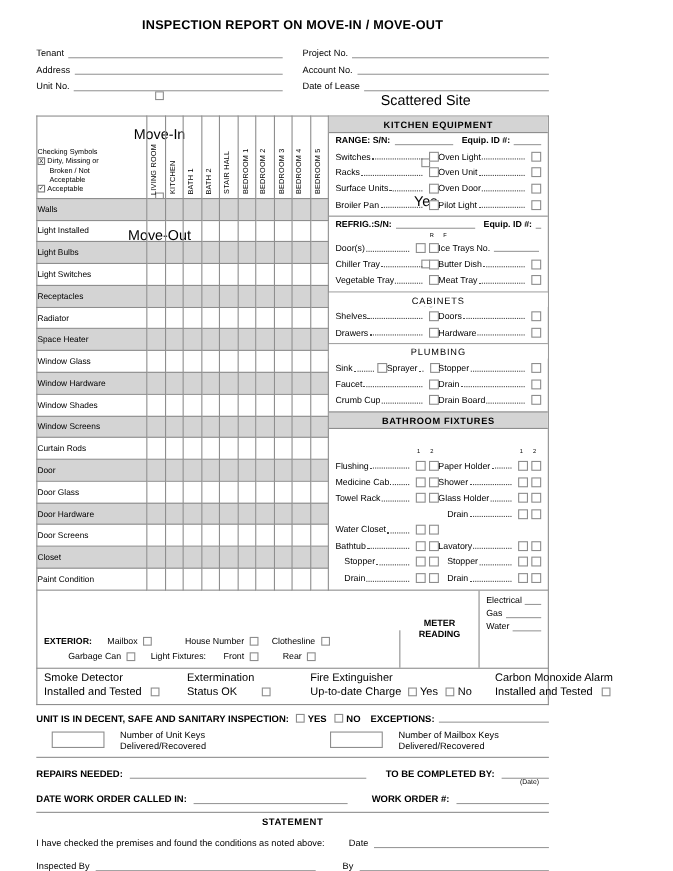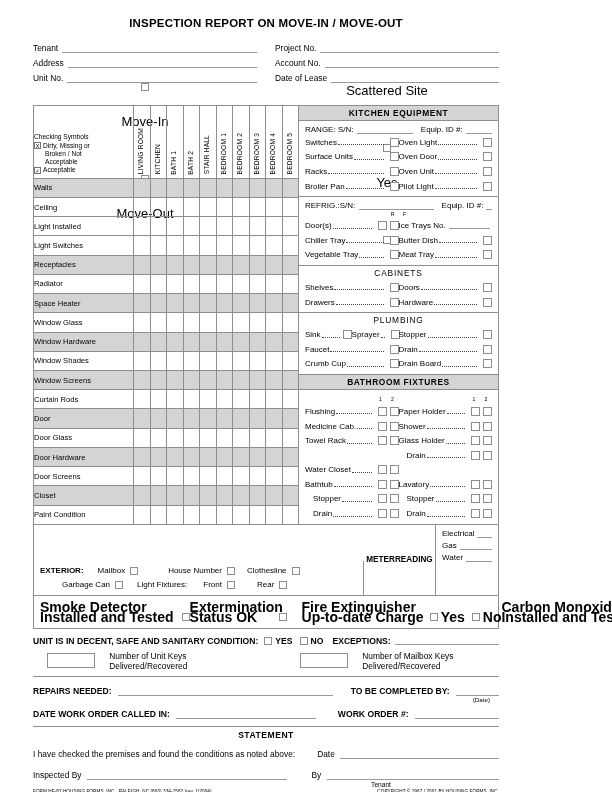--- a/index.html
+++ b/index.html
@@ -66,21 +66,21 @@
   .colcell { width:16.5px; }
 
   
   .rpanel { flex:1; border:1px solid #8e8e8e; border-left:none; display:flex; flex-direction:column; }
   .sechdr {
     background:#d4d4d4; text-align:center; font-size:8.4px; font-weight:bold;
     letter-spacing:.6px; padding:2px 0 2px; border-bottom:1px solid #8e8e8e;
   }
   .sechdr.plain { background:#fff; border-bottom:none; font-weight:normal; letter-spacing:.8px; padding:2px 0 1px; }
   .block { padding:1px 6px 3px 6px; }
-  .snrow { display:flex; align-items:center; font-size:8px; height:13px; padding:1px 0 0; }
+  .snrow { display:flex; align-items:flex-start; font-size:8px; height:13px; padding:1px 0 0;font-weight:bold; }
   .snrow .t { white-space:nowrap; }
   .snrow .rule { border-bottom:1px solid #9a9a9a; height:9px; }
   .prow { display:flex; font-size:8px; height:14.6px; align-items:center; }
   .pcell { display:flex; align-items:center; flex:1 1 0; min-width:0; }
   .pcell .nm { white-space:nowrap; }
   .pcell .dots {
     flex:1; border-bottom:1.4px dotted #4a4a4a; height:7px; margin:0 3px 1px 1px; min-width:4px;
   }
   .pcell .sp { flex:1; }
   .pcell .rule { flex:1; border-bottom:1px solid #9a9a9a; height:8px; margin:0 2px 1px 3px; }
@@ -90,31 +90,31 @@
   .bx { width:9px; height:9px; border:1px solid #8d8d8d; background:#fff; flex:0 0 auto; margin-left:3px; }
   .bx2 { margin-left:3px; }
   .hr { border-top:1px solid #8e8e8e; }
 
   
   .extwrap { display:flex; margin:0 33px; border:1px solid #8e8e8e; border-top:none; }
   .extleft { flex:0 0 330px; padding:3px 0 3px 6px; border-right:1px solid #8e8e8e;margin-top:36px; }
   .extline { display:flex; align-items:center; font-size:8px; height:14px; }
   .extline .t { white-space:nowrap; }
   .meterlbl {
-    flex:0 0 72px; display:flex; flex-direction:row; justify-content:center;
+    flex:0 0 72px; display:flex; flex-direction:column; justify-content:center;
     align-items:center; font-size:8.2px; font-weight:bold; border-right:1px solid #8e8e8e;
     line-height:1.25;
   }
   .meterfields { flex:1; padding:2px 6px 2px 6px; }
   .mrow { display:flex; align-items:flex-end; font-size:8px; height:11.6px; }
   .mrow .t { white-space:nowrap; padding-right:3px; }
   .mrow .rule { flex:1; border-bottom:1px solid #9a9a9a; height:8px; }
 
   
-  .safety { display:flex; margin:0 33px; border:1px solid #8e8e8e; border-top:none; padding:3px 6px 4px 6px; font-size:14px;font-weight:bold; }
+  .safety { display:flex; margin:0 33px; border:1px solid #8e8e8e; border-top:none; padding:3px 6px 4px 6px; font-size:10px; }
   .scol { flex:1 1 0; }
   .scol .top { height:12px; white-space:nowrap; }
   .scol .bot { display:flex; align-items:center; height:13px; white-space:nowrap; }
 
   
   .decent { display:flex; align-items:center; margin:5px 33px 0 33px; font-size:8.6px; font-weight:bold; height:14px; }
   .decent .rule { flex:1; border-bottom:1px solid #9a9a9a; height:9px; margin-left:4px; }
   .keys { display:flex; align-items:center; margin:4px 33px 0 33px; font-size:8.4px; height:18px; }
   .keybox { width:60px; height:15px; border:1px solid #8e8e8e; background:#fff; }
   .keys .k1 { margin-left:14px; }
@@ -249,34 +249,34 @@
             <td class="colcell"></td>
             <td class="colcell"></td>
             <td class="colcell"></td>
             <td class="colcell"></td>
             <td class="colcell"></td>
             <td class="colcell"></td>
             <td class="colcell"></td>
             <td class="colcell"></td>
           </tr>
           <tr>
-            <td class="rowlbl">Ceiling</td>
-            <td class="colcell"></td>
-            <td class="colcell"></td>
-            <td class="colcell"></td>
-            <td class="colcell"></td>
-            <td class="colcell"></td>
-            <td class="colcell"></td>
-            <td class="colcell"></td>
-            <td class="colcell"></td>
-            <td class="colcell"></td>
-            <td class="colcell"></td>
-          </tr>
-          <tr>
             <td class="rowlbl">Light Installed</td>
+            <td class="colcell"></td>
+            <td class="colcell"></td>
+            <td class="colcell"></td>
+            <td class="colcell"></td>
+            <td class="colcell"></td>
+            <td class="colcell"></td>
+            <td class="colcell"></td>
+            <td class="colcell"></td>
+            <td class="colcell"></td>
+            <td class="colcell"></td>
+          </tr>
+          <tr class="shade">
+            <td class="rowlbl">Light Bulbs</td>
             <td class="colcell"></td>
             <td class="colcell"></td>
             <td class="colcell"></td>
             <td class="colcell"></td>
             <td class="colcell"></td>
             <td class="colcell"></td>
             <td class="colcell"></td>
             <td class="colcell"></td>
             <td class="colcell"></td>
             <td class="colcell"></td>
@@ -496,38 +496,38 @@
               <span class="bx"></span>
             </div>
           <div class="pcell">
               <span class="nm">Oven Light</span>
               <span class="dots"></span>
               <span class="bx"></span>
             </div>
         </div>
         <div class="prow">
           <div class="pcell">
+              <span class="nm">Racks</span>
+              <span class="dots"></span>
+              <span class="bx"></span>
+            </div>
+          <div class="pcell">
+              <span class="nm">Oven Unit</span>
+              <span class="dots"></span>
+              <span class="bx"></span>
+            </div>
+        </div>
+        <div class="prow">
+          <div class="pcell">
               <span class="nm">Surface Units</span>
               <span class="dots"></span>
               <span class="bx"></span>
             </div>
           <div class="pcell">
               <span class="nm">Oven Door</span>
-              <span class="dots"></span>
-              <span class="bx"></span>
-            </div>
-        </div>
-        <div class="prow">
-          <div class="pcell">
-              <span class="nm">Racks</span>
-              <span class="dots"></span>
-              <span class="bx"></span>
-            </div>
-          <div class="pcell">
-              <span class="nm">Oven Unit</span>
               <span class="dots"></span>
               <span class="bx"></span>
             </div>
         </div>
         <div class="prow">
           <div class="pcell">
               <span class="nm">Broiler Pan</span>
               <span class="dots"></span>
               <span class="bx"></span>
             </div>
@@ -662,21 +662,21 @@
             </div>
           <div class="pcell">
               <span class="nm">Drain Board</span>
               <span class="dots"></span>
               <span class="bx"></span>
             </div>
         </div>
       </div>
 
       <div class="sechdr" style="border-top:1px solid #8e8e8e">BATHROOM  FIXTURES</div>
-      <div class="block" style="padding-top:6px">
+      <div class="block" style="padding-top:18px">
         <div class="numhdr" style="height:8px">
           <span class="pad"></span>
           <span class="n">1</span>
           <span class="n">2</span>
           <span class="pad"></span>
           <span class="n">1</span>
           <span class="n">2</span>
         </div>
         <div id="bath-rows">
             <div class="prow">
@@ -871,21 +871,21 @@
     <div class="scol">
       <div class="top">Carbon Monoxide Alarm</div>
       <div class="bot">
         <span>Installed and Tested</span>
         <span class="cb" style="margin-left:8px"></span>
       </div>
     </div>
   </div>
 
   <div class="decent">
-    <span>UNIT IS IN DECENT, SAFE AND SANITARY CONDITION:</span>
+    <span>UNIT IS IN DECENT, SAFE AND SANITARY INSPECTION:</span>
     <span class="cb" style="margin-left:6px"></span>
     <span style="margin-left:3px">YES</span>
     <span class="cb" style="margin-left:7px"></span>
     <span style="margin-left:3px">NO</span>
     <span style="margin-left:9px">EXCEPTIONS:</span>
     <span class="rule"></span>
   </div>
 
   <div class="keys">
     <span class="keybox" style="margin-left:14px"></span>

